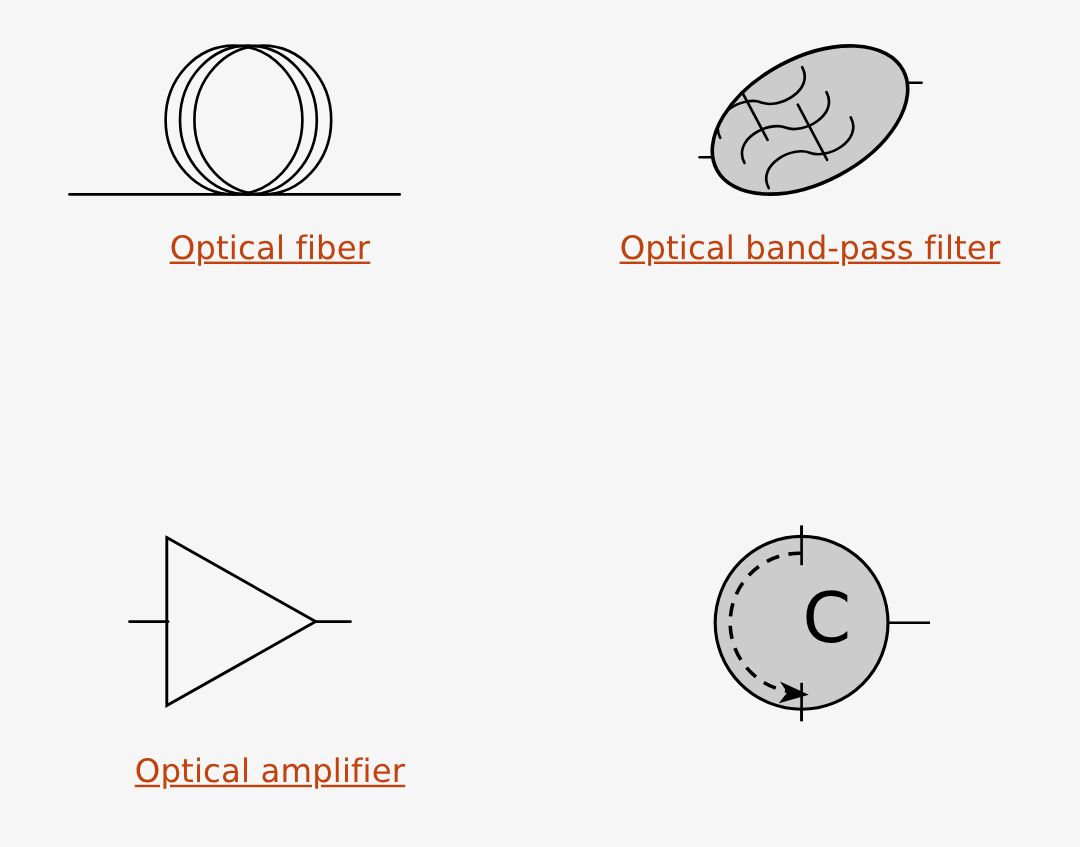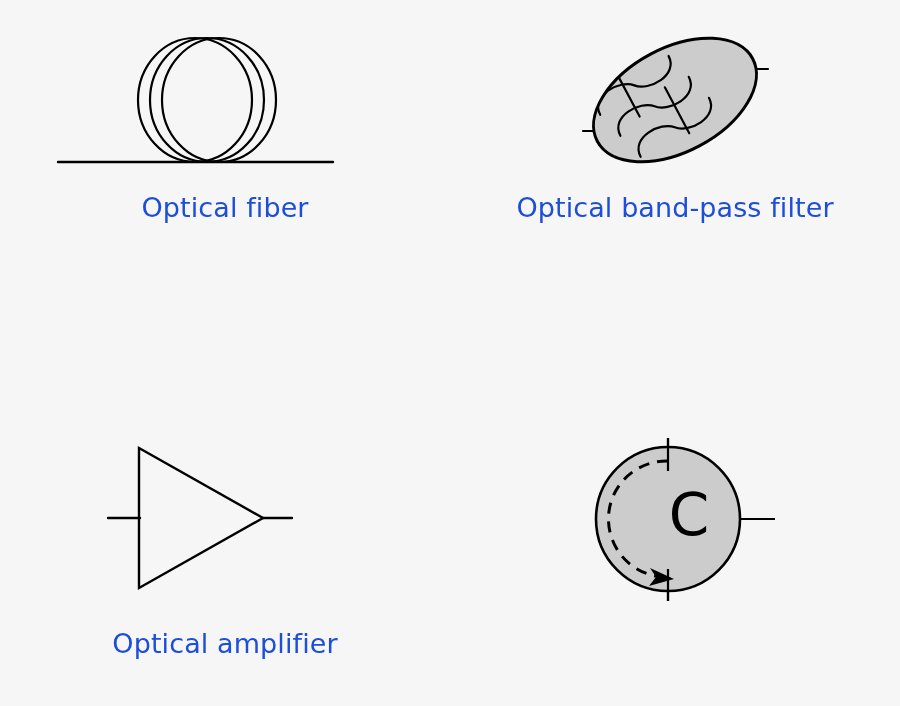--- a/index.html
+++ b/index.html
@@ -40,22 +40,23 @@
   }
   .caption {
     position: absolute;
     left: 0;
     width: 450px;
     text-align: center;
     font-family: "DejaVu Sans", sans-serif;
     font-size: 27px;
     font-weight: 400;
     letter-spacing: 0.1px;
-    color: #1d4ed8;
+    color: #c2410c;
     white-space: nowrap;
+    text-decoration: underline;
   }
   .caption-top { top: 192px; }
   .caption-bottom { top: 275px; }
 </style>
 </head>
 <body>
 
 <div id="sheet">
 
   <div class="cell cell-r0 cell-c0">

